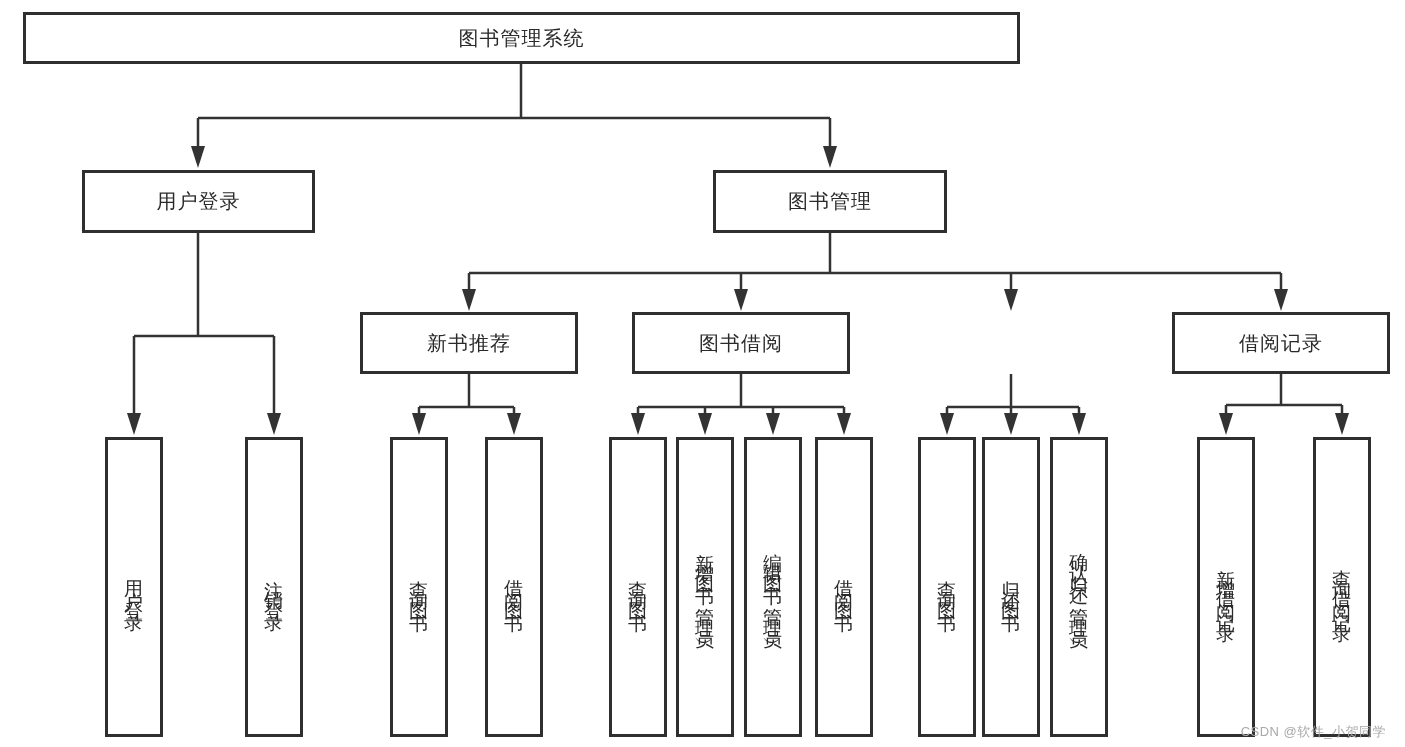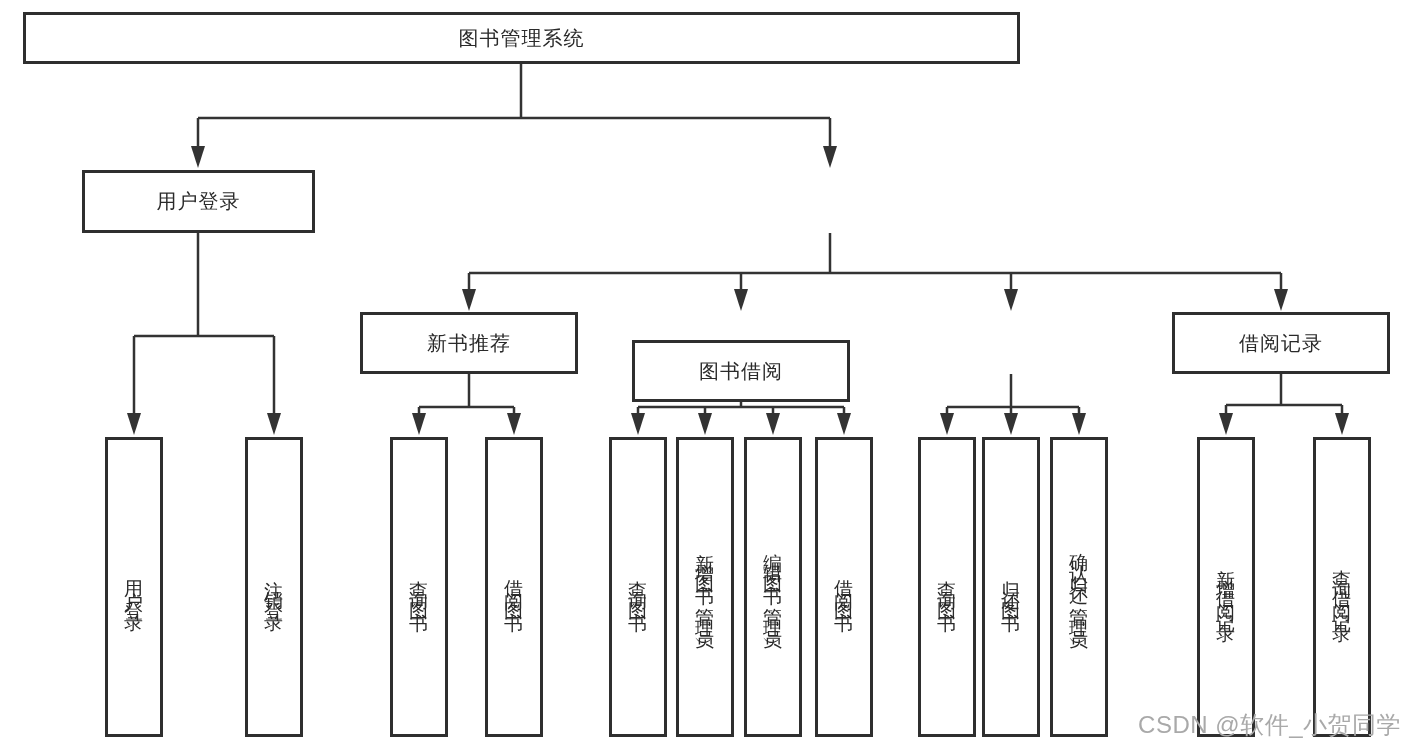--- a/index.html
+++ b/index.html
@@ -42,22 +42,22 @@
     writing-mode:vertical-rl;
     text-orientation:mixed;
     font-size:19px;
     letter-spacing:11px;
     line-height:1;
     color:var(--text);
     white-space:nowrap;
   }
   .watermark{
     position:absolute;
-    right:4px;bottom:6px;
-    font-size:24px;
+    right:19px;bottom:6px;
+    font-size:13px;
     color:var(--watermark);
     z-index:10;
     letter-spacing:0.5px;
   }
 </style>
 </head>
 <body>
 
 <div class="stage">
 
@@ -136,25 +136,28 @@
     </g>
   </svg>
 
   <div class="node" style="left:23px;top:12px;width:997px;height:52px;">
     <span>图书管理系统</span>
   </div>
 
   <div class="node" style="left:82px;top:170px;width:233px;height:63px;">
     <span>用户登录</span>
   </div>
+  <div class="node" style="left:713px;top:170px;width:234px;height:63px;">
+    <span>图书管理</span>
+  </div>
 
   <div class="node" style="left:360px;top:312px;width:218px;height:62px;text-align:center;">
     <span>新书推荐</span>
   </div>
-  <div class="node" style="left:632px;top:312px;width:218px;height:62px;margin-top:28px;">
+  <div class="node" style="left:632px;top:312px;width:218px;height:62px;">
     <span>图书借阅</span>
   </div>
   <div class="node" style="left:1172px;top:312px;width:218px;height:62px;">
     <span>借阅记录</span>
   </div>
 
   <div class="leaf" style="left:105px;">
     <span class="vtext">用户登录</span>
   </div>
   <div class="leaf" style="left:245px;">

